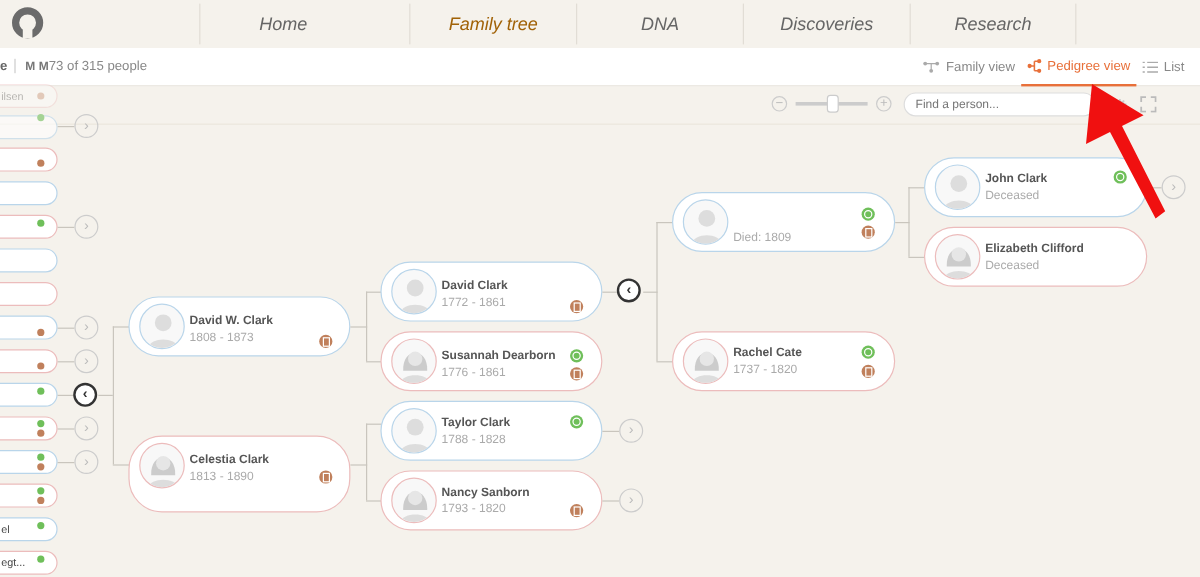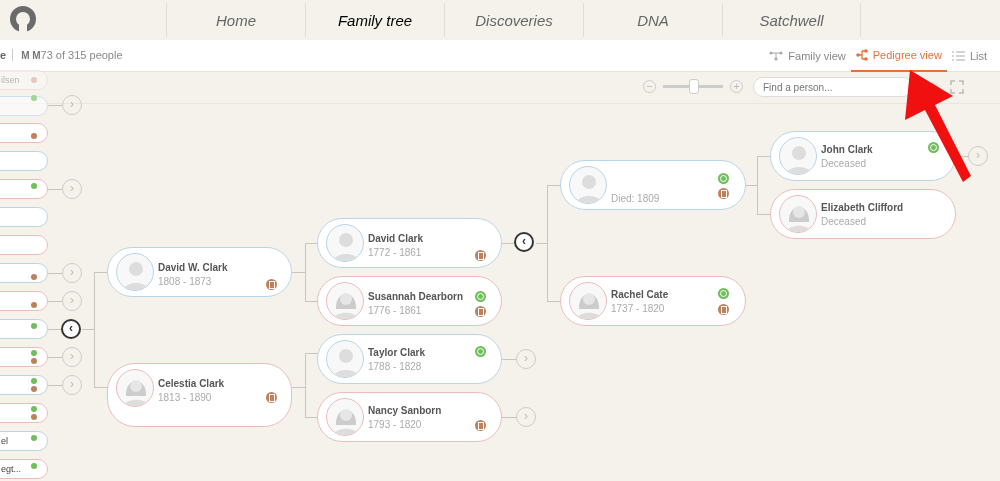--- a/index.html
+++ b/index.html
@@ -5,21 +5,21 @@
   * { box-sizing: border-box; margin: 0; padding: 0; }
   html, body { width: 1000px; height: 481px; overflow: hidden; background: #f5f2ec; font-family: "Liberation Sans", sans-serif; color: #555; }
   .topnav { position: absolute; left: 0; top: 0; width: 1000px; height: 40px; background: #f5f2ec; }
   .logo { position: absolute; left: 10px; top: 4px; height: 30px; display: flex; align-items: center; gap: 3px; }
   .logo-mark { width: 26px; height: 26px; border-radius: 50%; border: 6px solid #6b6b6b; position: relative; }
   .logo-mark::after { content: ""; position: absolute; left: 3px; bottom: -6px; width: 8px; height: 8px; background: #f5f2ec; }
   .logo-text { font-size: 24px; font-weight: bold; color: #6b6b6b; letter-spacing: -0.5px; }
   .nav-items { position: absolute; left: 166px; top: 3px; height: 34px; display: flex; }
   .nav-item { width: 139px; height: 34px; display: flex; align-items: center; justify-content: center; font-size: 15px; color: #666; border-left: 1px solid #e1ddd5; cursor: pointer; font-style: italic; }
   .nav-item:last-child { border-right: 1px solid #e1ddd5; }
-  .nav-item.active { color: #000000; }
+  .nav-item.active { color: #a16207; margin-left: 36px; }
 
   .subbar { position: absolute; left: 0; top: 40px; width: 1000px; height: 32px; background: #fff; border-bottom: 1px solid #e8e4dc; }
   .sub-left { position: absolute; left: 0; top: 9px; font-size: 11px; display: flex; align-items: center; color: #888; }
   .sub-left .frag { font-weight: bold; color: #666; margin-right: 6px; }
   .sub-left .sep { width: 1px; height: 12px; background: #ccc; margin-right: 8px; }
   .sub-left .mm { font-weight: bold; color: #777; margin-right: 0; font-size: 10px; }
   .views { position: absolute; right: 8px; top: 0; height: 32px; display: flex; align-items: center; font-size: 11px; color: #888; }
   .view-tab { display: flex; align-items: center; height: 32px; padding: 12px 5px; gap: 5px; cursor: pointer; }
   .view-tab.active { color: #e8703a; border-bottom: 2px solid #e8703a; }
 
@@ -58,23 +58,23 @@
 </head>
 <body>
 
 <div class="topnav">
   <div class="logo">
     <div class="logo-mark"></div>
   </div>
   <div class="nav-items">
     <div class="nav-item">Home</div>
     <div class="nav-item active">Family tree</div>
+    <div class="nav-item">DNA</div>
     <div class="nav-item">Discoveries</div>
-    <div class="nav-item">DNA</div>
-    <div class="nav-item">Satchwell</div>
+    <div class="nav-item">Research</div>
   </div>
 </div>
 
 <div class="subbar">
   <div class="sub-left">
     <span class="frag">e</span>
     <span class="sep"></span>
     <span class="mm">M M</span>
     <span>73 of 315 people</span>
   </div>

